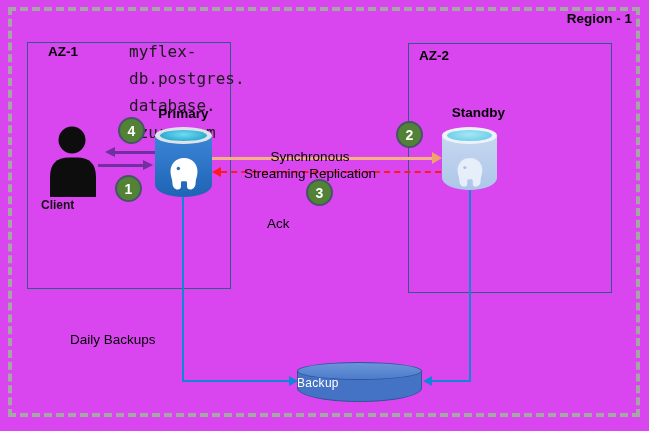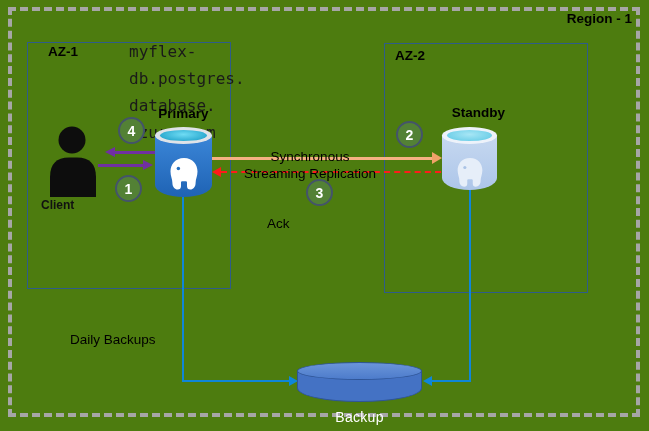--- a/index.html
+++ b/index.html
@@ -1,36 +1,36 @@
 <!DOCTYPE html>
 <html><head>
 <meta charset="utf-8">
 <style>
   * { margin:0; padding:0; box-sizing:border-box; }
   html,body { background:#ffffff; }
   #stage {
     position:relative; width:649px; height:431px; overflow:hidden;
-    background:#4d7c0f;
+    background:#d946ef;
     font-family:"Liberation Sans", sans-serif;
     color:#111111;
   }
   .abs { position:absolute; }
 
   
   .region-box {
     left:8px; top:7px; width:632px; height:410px;
     border:4px dashed #a6a6a6;
   }
   .region-label {
     left:536px; top:11px; width:96px;
     font-weight:bold; font-size:13.5px; text-align:right; color:#000;
   }
   .zone-box { border:1.5px solid #2e5c8a; background:transparent; }
   .az1-box { left:27px; top:42px; width:204px; height:247px; }
-  .az2-box { left:384px; top:43px; width:204px; height:250px; }
+  .az2-box { left:408px; top:43px; width:204px; height:250px; }
   .zone-label { position:absolute; font-weight:bold; font-size:13.5px; color:#000; }
 
   
   .hostname {
     left:129px; top:45px;
     font-family:"DejaVu Sans Mono", monospace;
     font-size:16px; line-height:13.5px; color:#1a1a1a;
     white-space:pre;
   }
 
@@ -99,21 +99,21 @@
     border-radius:0 0 62px 62px / 0 0 14px 14px;
   }
   .backup-top {
     position:absolute; top:0; left:0; right:0; height:18px;
     border-radius:50%;
     background:linear-gradient(180deg,#6b95da 0%, #4d7ccb 100%);
     border:1.5px solid #2f5597;
   }
   .backup-label {
     position:absolute; top:14px; left:0; width:100%;
-    text-align:center; color:#ffffff; font-size:14px; letter-spacing:.3px;margin-top:33px;
+    color:#ffffff; font-size:12px; letter-spacing:.3px;
   }
 </style>
 </head>
 <body>
 
 <div id="stage">
 
   <div class="abs region-box"></div>
   <div class="abs region-label">Region - 1</div>
 

